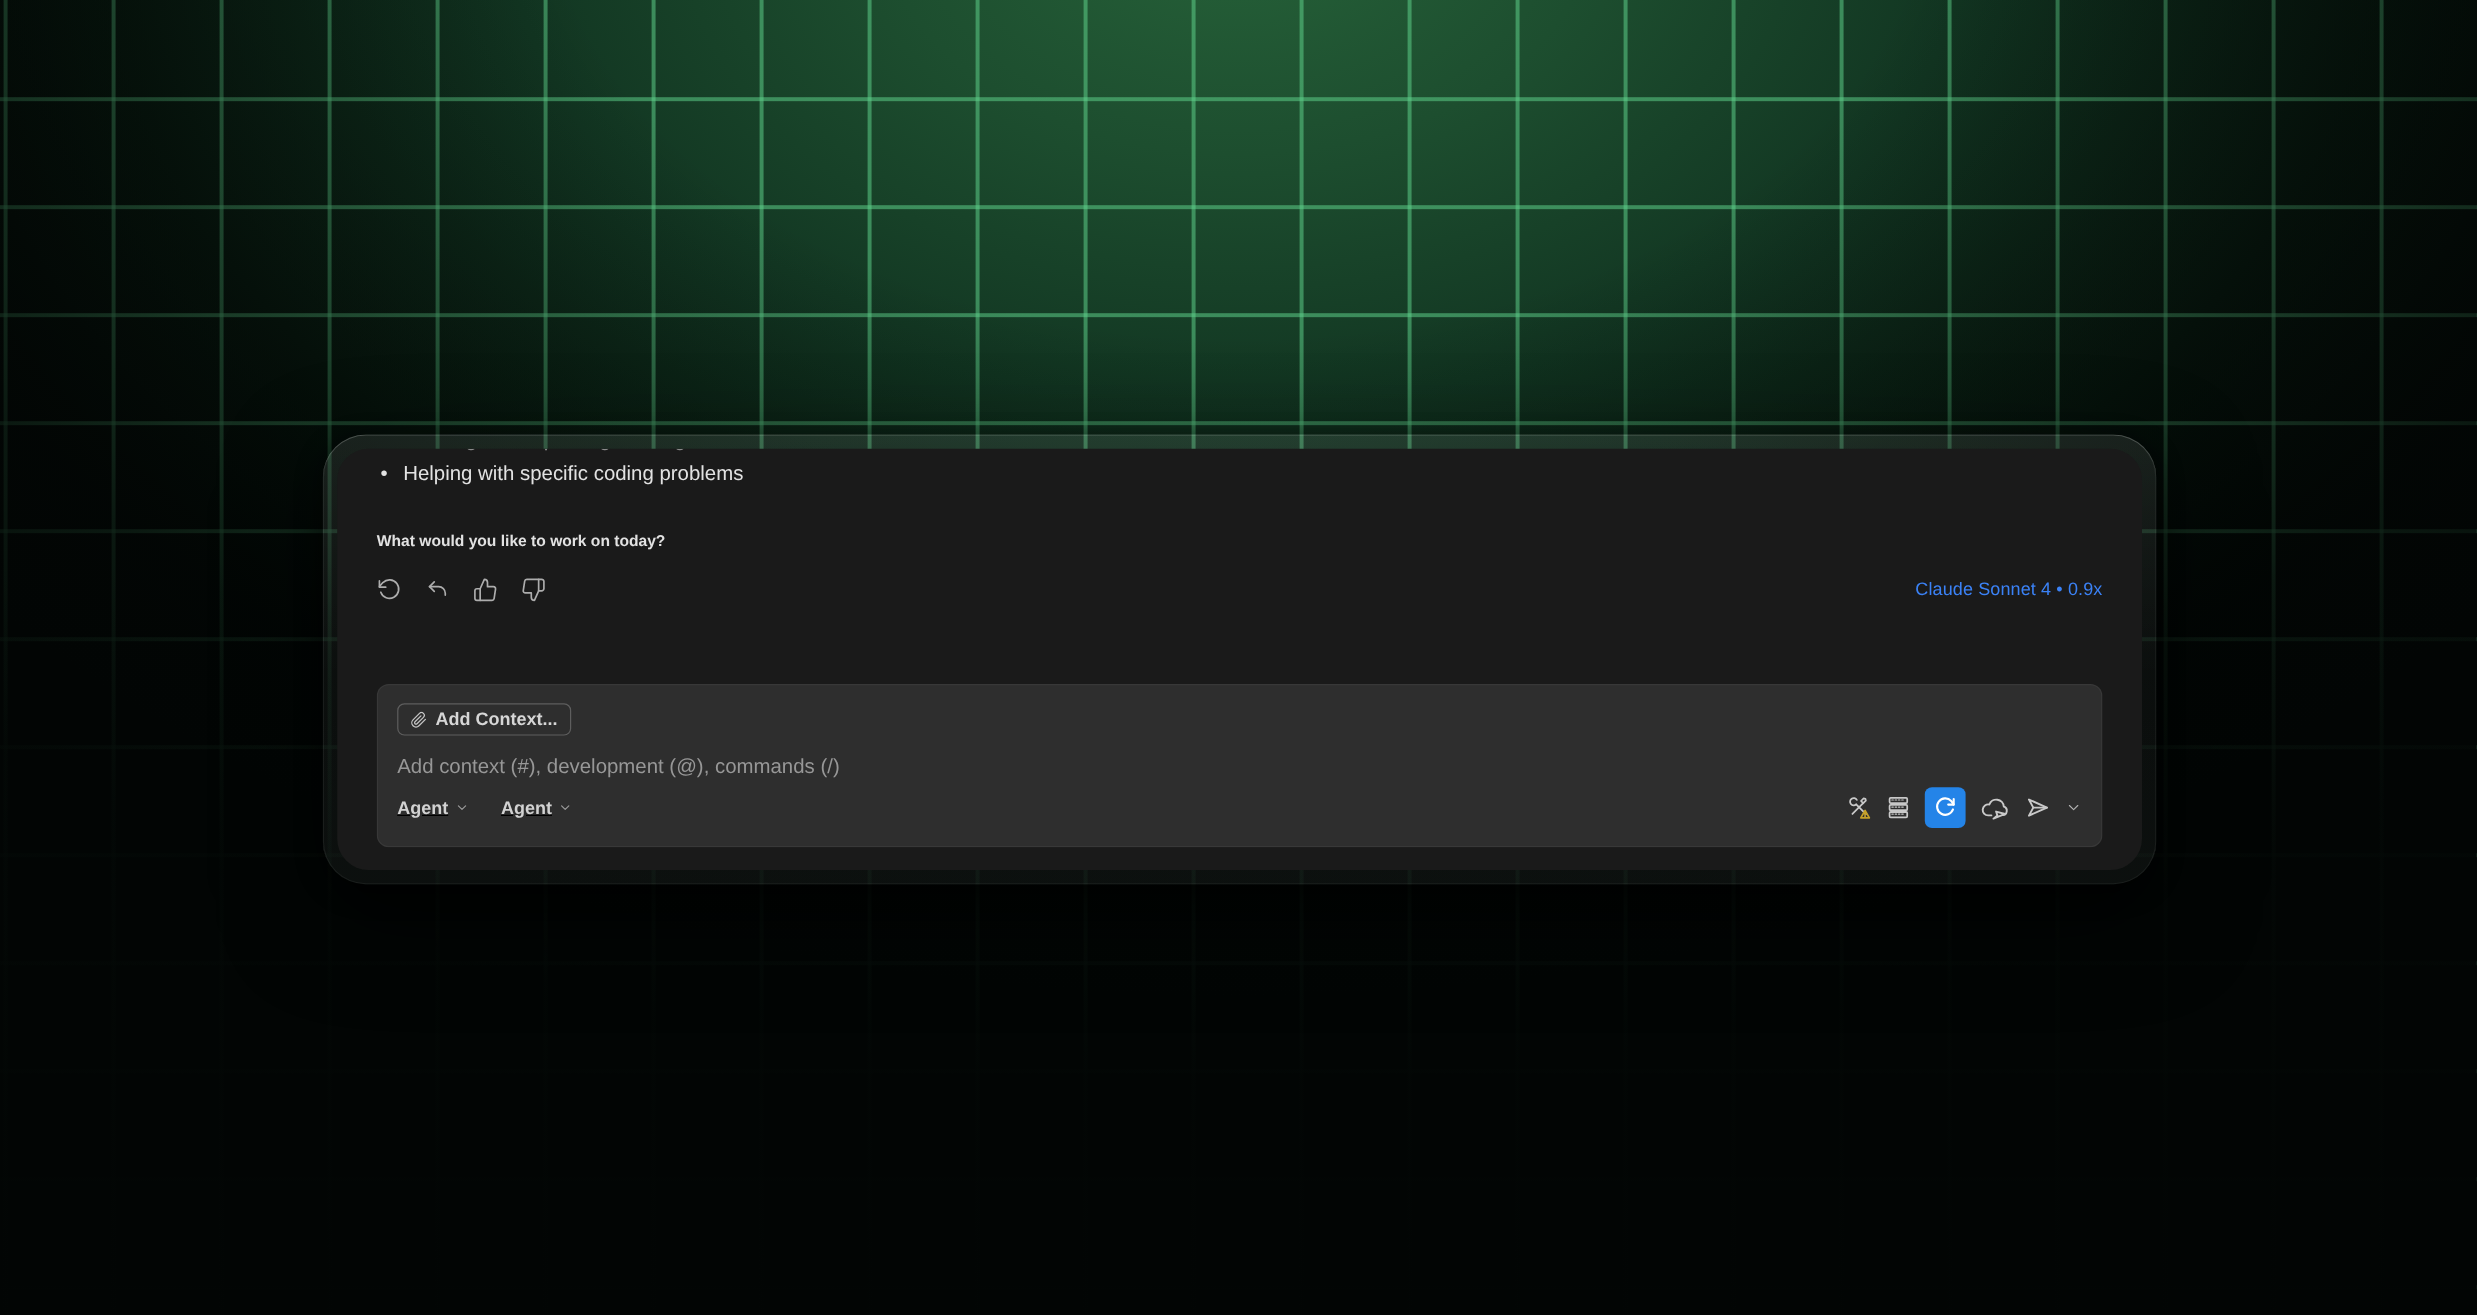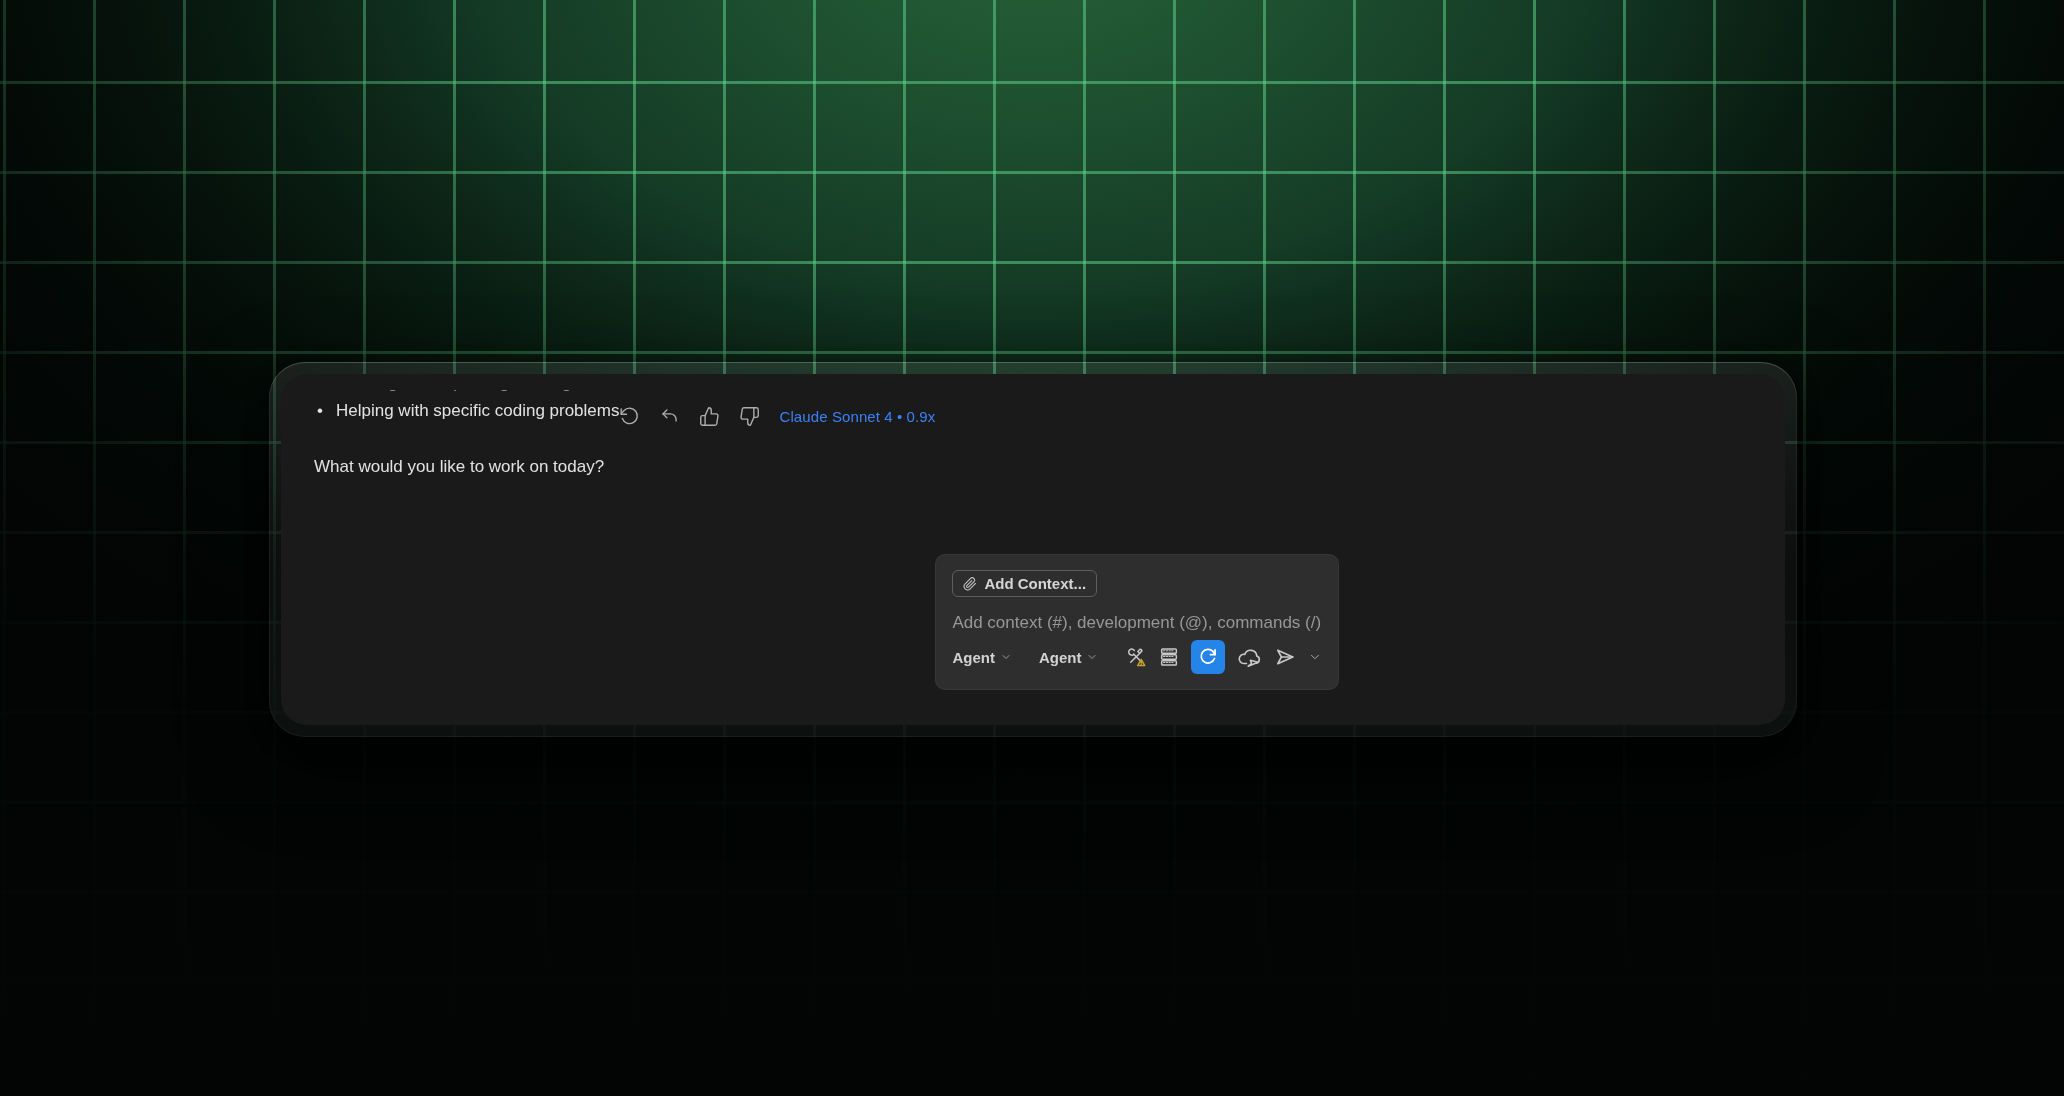--- a/index.html
+++ b/index.html
@@ -30,34 +30,34 @@
   
   .panel-frame {
     position:absolute; left:269px; top:362px; width:1528px; height:375px;
     border-radius:36px; box-sizing:border-box; padding:12px;
     background: linear-gradient(180deg, rgba(255,255,255,0.085), rgba(255,255,255,0.035) 55%, rgba(200,220,210,0.05));
     box-shadow: inset 0 1px 0 rgba(255,255,255,0.16), inset 0 0 0 1px rgba(255,255,255,0.06),
                 0 28px 80px rgba(0,0,0,0.62), 0 6px 22px rgba(0,0,0,0.45);
   }
   .panel {
     width:100%; height:100%; border-radius:26px; background:#1a1a1a;
-    overflow:hidden; box-sizing:border-box; padding:16px 33px;
-    display:flex; 
+    overflow:hidden; box-sizing:border-box; padding:0 33px;
+    display:flex; flex-direction:column;
   }
   
   .bullets { list-style:none; margin:0; padding:0; }
   .bullets li {
     position:relative; padding-left:22px; line-height:28px; font-size:17px; color:#e2e2e2;
   }
   .bullets li::before { content:"•"; position:absolute; left:3px; color:#e2e2e2; }
   .bullets li.clipped { height:7px; overflow:hidden; color:rgba(215,215,215,0.6); }
   .bullets li.clipped::before { display:none; }
   .bullets li.clipped span { display:block; margin-top:-21px; padding-left:0; }
   .bullets li.clipped { padding-left:5px; }
-  .question { margin:28px 0 0 0; line-height:28px; font-size:17px; color:#e2e2e2; }
+  .question { margin:28px 0 0 0; line-height:28px; font-size:13px; color:#e2e2e2;font-weight:bold; }
   
   .action-row { margin-top:14px; display:flex; align-items:center; gap:19px; height:24px; }
   .act { display:inline-flex; cursor:pointer; color:#adadad; }
   .act svg { width:21px; height:21px; stroke:#adadad; fill:none; stroke-width:1.6;
              stroke-linecap:round; stroke-linejoin:round; }
   .model-label { margin-left:auto; font-size:15px; color:#3b82f6; letter-spacing:0.1px; }
   
   .composer {
     margin-top:auto; margin-bottom:19px; height:136px; box-sizing:border-box;
     background:#2e2e2e; border:1px solid rgba(255,255,255,0.05); border-radius:10px;
@@ -66,21 +66,21 @@
   .chip {
     display:inline-flex; align-items:center; gap:7px; align-self:flex-start;
     background:transparent; border:1px solid #5e5e5e; border-radius:6px;
     padding:4px 10px; color:#d6d6d6; font-size:15px; font-weight:600;
     font-family:"Liberation Sans", sans-serif; cursor:pointer;
   }
   .chip svg { width:14px; height:14px; stroke:#c6c6c6; fill:none; stroke-width:1.8;
               stroke-linecap:round; stroke-linejoin:round; }
   .input-line { margin-top:16px; font-size:17px; color:#979797; cursor:text; }
   .composer-bottom { margin-top:auto; display:flex; align-items:center; }
-  .dropdown { display:flex; align-items:center; gap:5px; cursor:pointer; margin-right:27px; }
+  .dropdown { display:flex; align-items:center; gap:5px; cursor:pointer; margin-right:27px;text-decoration:underline; }
   .dropdown .dd-label { font-size:15px; font-weight:600; color:#d2d2d2; }
   .dropdown svg { width:12px; height:12px; stroke:#9a9a9a; fill:none; stroke-width:2;
                   stroke-linecap:round; stroke-linejoin:round; }
   .toolbar { margin-left:auto; display:flex; align-items:center; gap:11px; }
   .tbtn { display:inline-flex; align-items:center; justify-content:center; cursor:pointer; }
   .tbtn svg { width:22px; height:22px; stroke:#c9c9c9; fill:none; stroke-width:1.6;
               stroke-linecap:round; stroke-linejoin:round; display:block; }
   .tbtn.sync { width:34px; height:34px; background:#2484e8; border-radius:6px; }
   .tbtn.sync svg { width:20px; height:20px; stroke:#ffffff; stroke-width:2.1; }
   .tbtn.cloud svg { width:26px; height:24px; }

